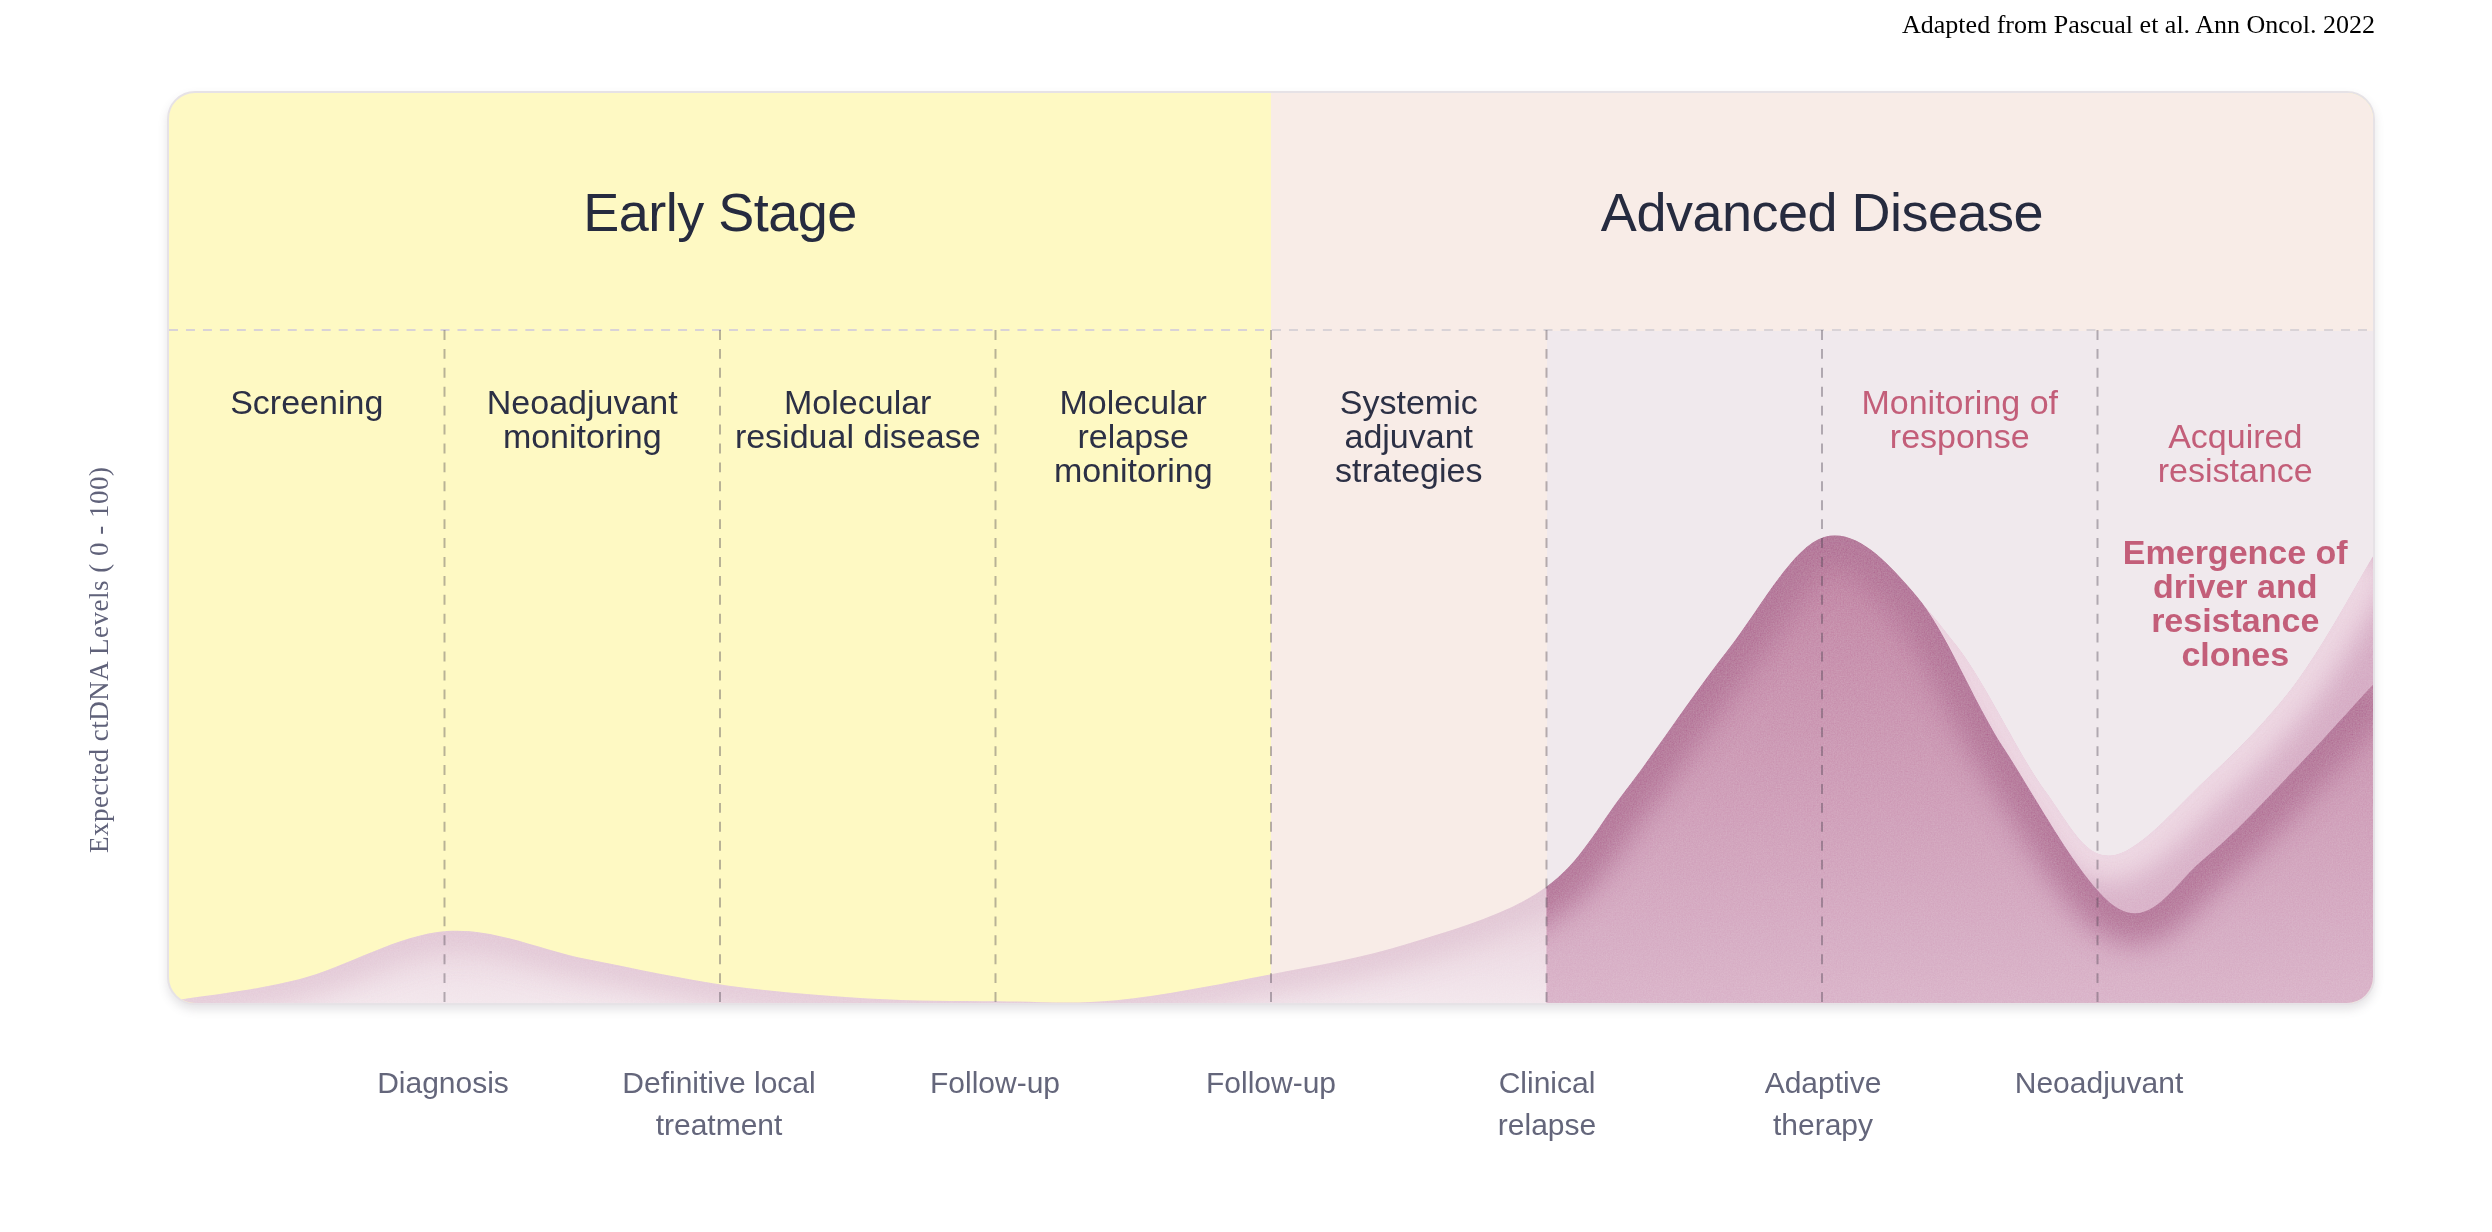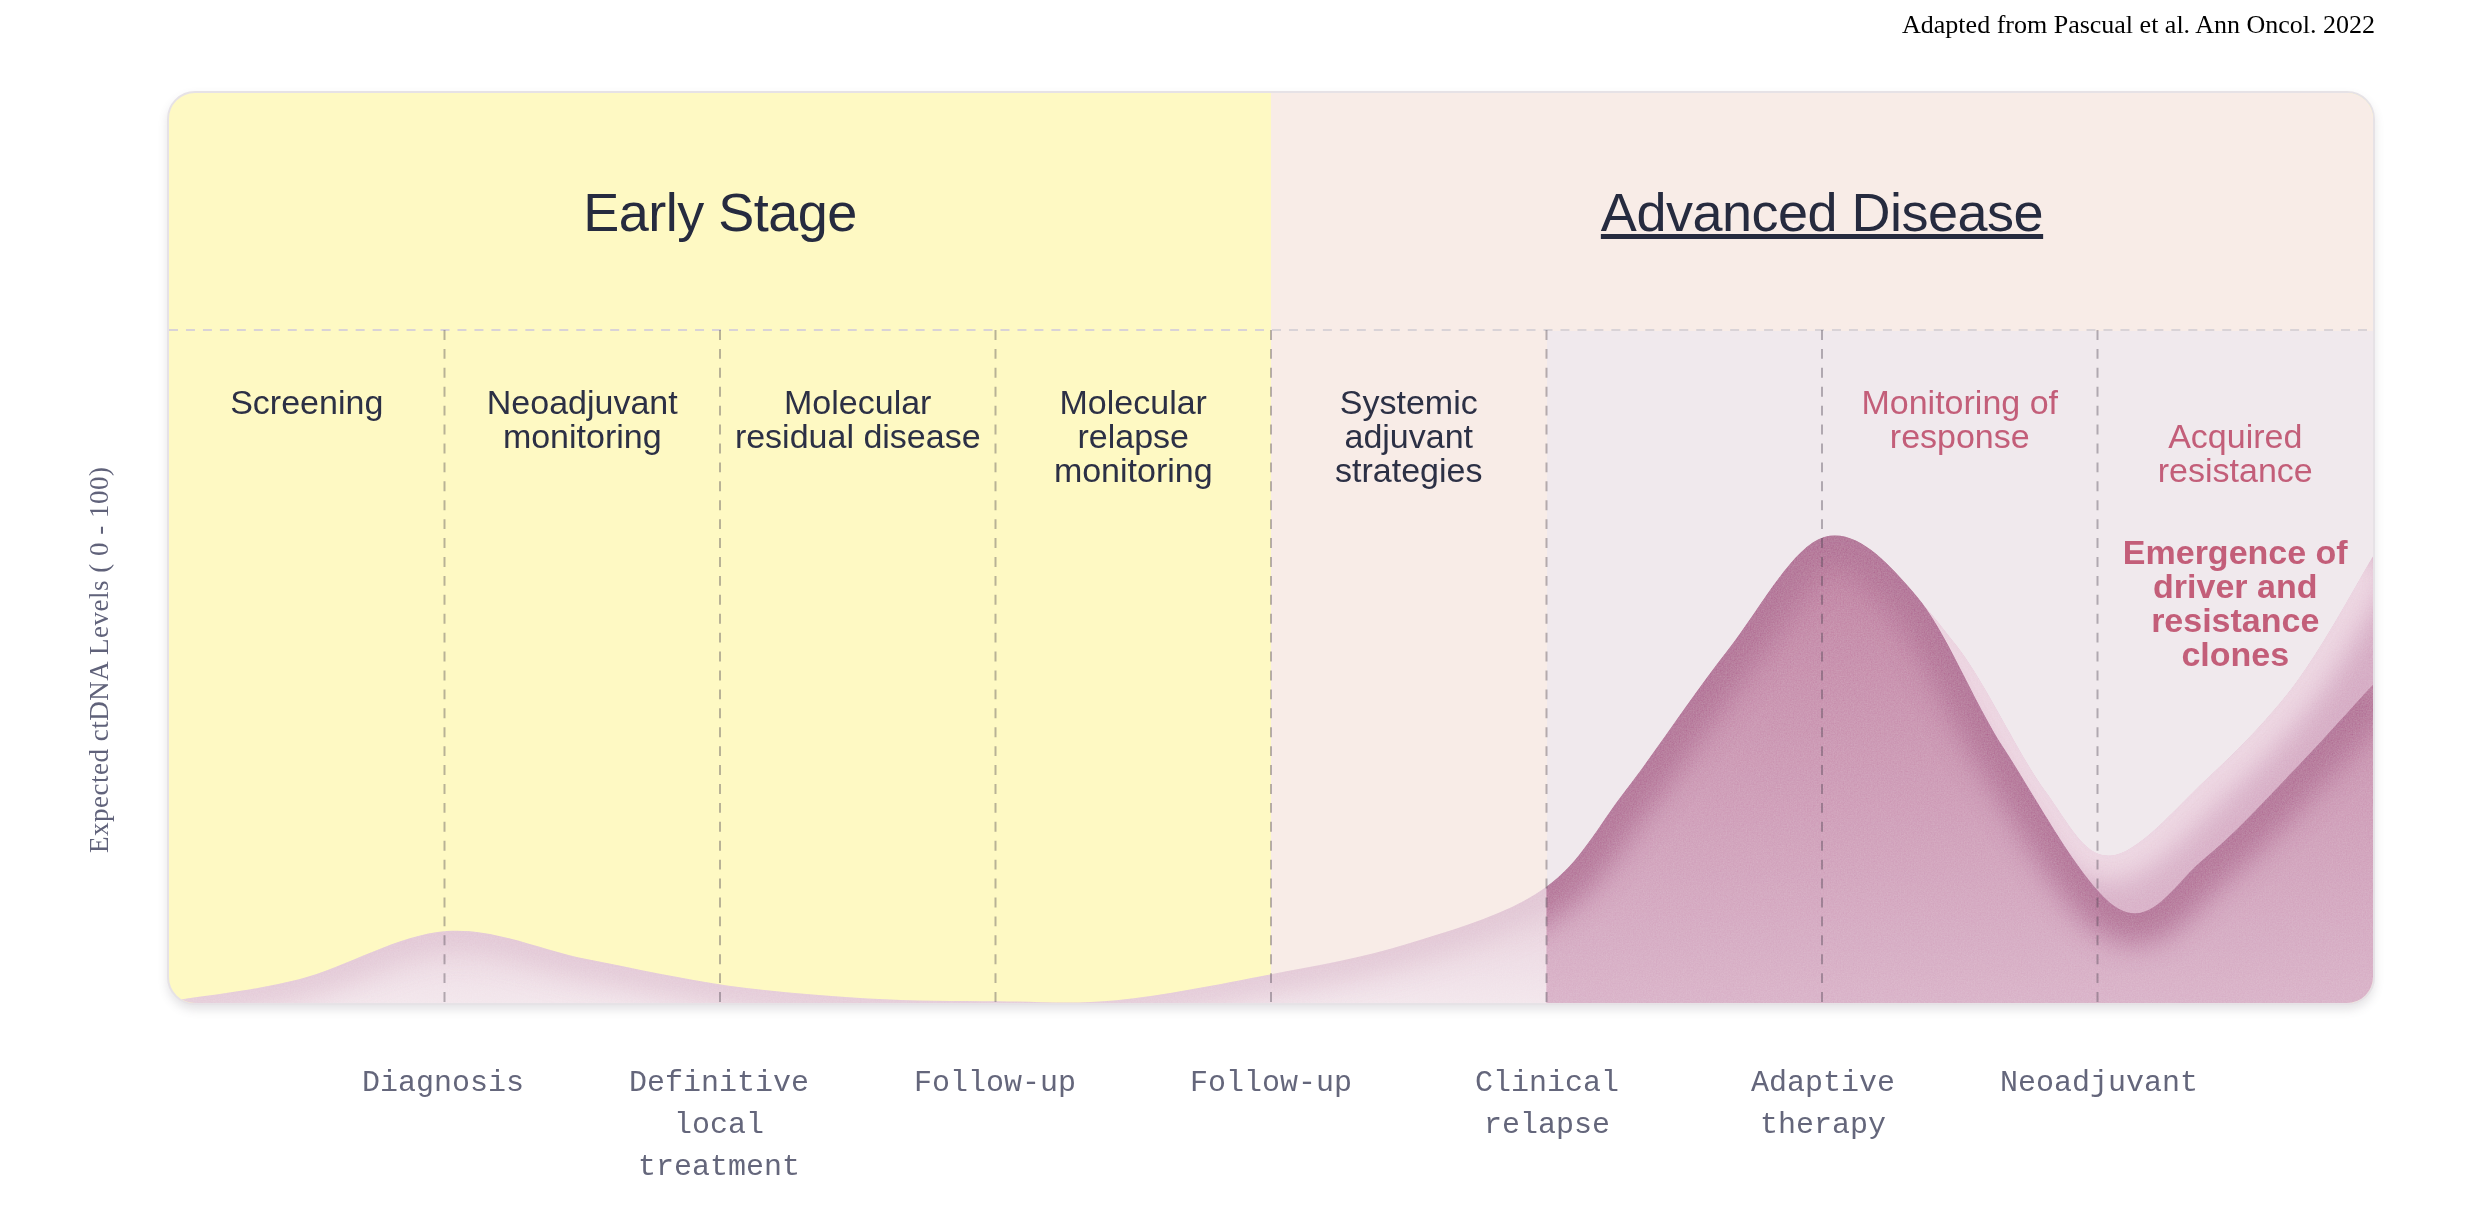--- a/index.html
+++ b/index.html
@@ -18,37 +18,37 @@
     box-shadow:0 5px 10px rgba(95,85,100,0.16);
   }
   .bg-advanced{position:absolute;left:50%;top:0;right:0;bottom:0;background:#f8ece7;}
   .bg-advanced-lower{position:absolute;left:62.5%;top:238px;right:0;bottom:0;background:#f0e9ed;}
   .curves{position:absolute;left:0;top:0;width:100%;height:100%;}
   .stage-header{
     position:absolute;top:88px;width:50%;text-align:center;
     font-size:54px;color:#262b3f;letter-spacing:-0.5px;
   }
   .stage-header.early{left:0;}
-  .stage-header.advanced{left:50%;text-decoration:underline;}
+  .stage-header.advanced{left:50%;}
   .col-label{
     position:absolute;top:292px;width:12.5%;text-align:center;
     font-size:34px;line-height:34px;color:#2c3045;white-space:pre-line;
   }
   .col-label.rose{color:#c35e79;}
   .col-sub{margin-top:14px;white-space:pre-line;font-weight:bold;}
   .y-axis{
     position:absolute;left:70px;top:420px;width:58px;height:480px;
     display:flex;align-items:center;justify-content:center;
     writing-mode:vertical-rl;transform:rotate(180deg);
     font-family:"Liberation Serif",serif;font-size:27px;color:#60627a;
     letter-spacing:0.5px;
   }
   .timeline-label{
     position:absolute;top:1062px;width:280px;margin-left:-140px;text-align:center;
-    font-family:Liberation Mono, monospace;font-size:30px;line-height:42px;
+    font-family:Liberation Sans, sans-serif;font-size:30px;line-height:42px;
     color:#64667b;white-space:pre-line;
   }
 </style>
 </head>
 <body>
 
 <div class="attribution">Adapted from Pascual et al. Ann Oncol. 2022</div>
 
 <div class="panel">
   <div class="bg-advanced"></div>

